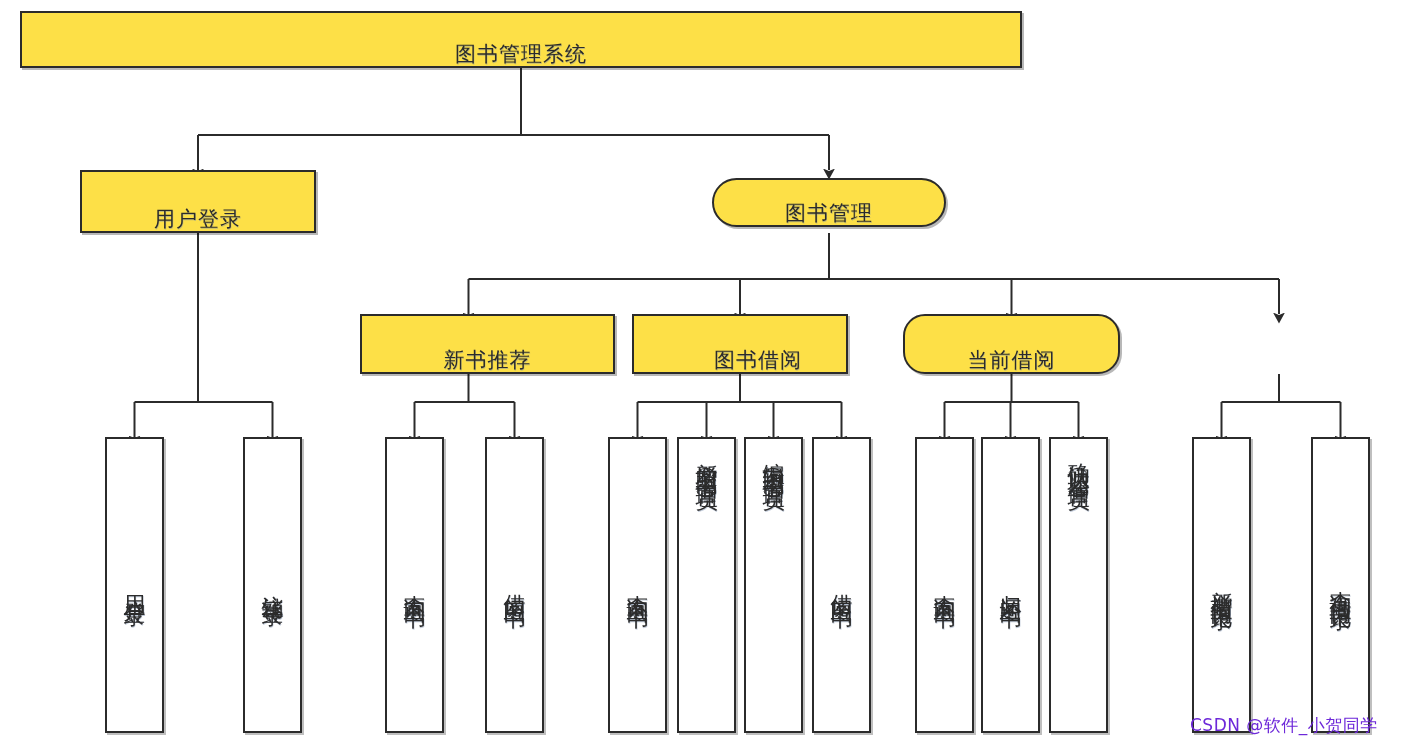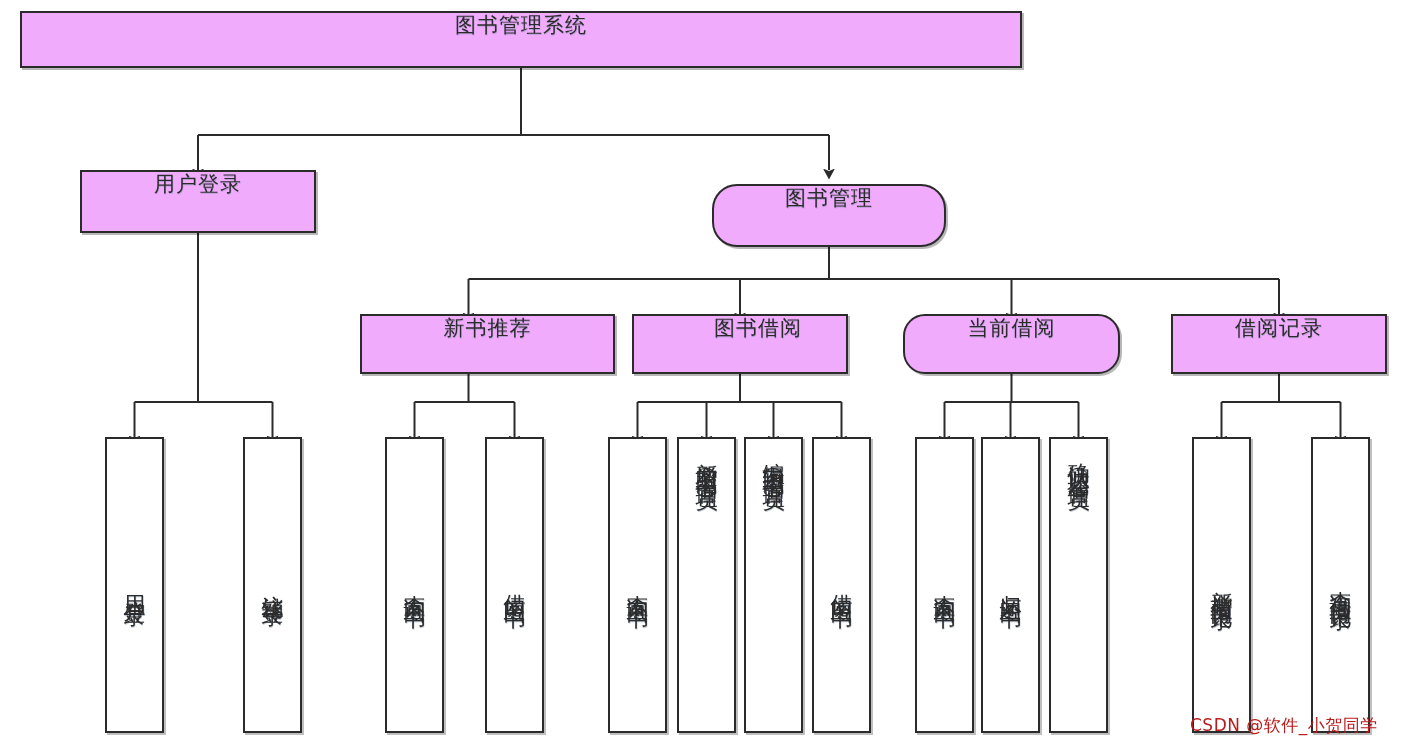--- a/index.html
+++ b/index.html
@@ -6,25 +6,25 @@
   body{
     width:1405px;height:747px;
     font-family:"DejaVu Sans","Liberation Sans",sans-serif;
     overflow:hidden;position:relative;
   }
   #diagram-root{position:absolute;left:0;top:0;width:1405px;height:747px;}
   svg#flow{position:absolute;left:0;top:0;width:1405px;height:747px;display:block;}
 
   .node-box{
     position:absolute;
-    background:#f0abfc;
+    background:#fde047;
     border:2px solid #2b2b2b;
     box-shadow:2px 2px 0 rgba(0,0,0,0.28);
     box-sizing:border-box;
-    display:flex;align-items:flex-start;justify-content:center;
+    display:flex;align-items:flex-end;justify-content:center;
   }
   .node-label{
     color:#2b2b2b;
     font-size:21px;
     line-height:1.15;
     letter-spacing:1px;
     white-space:nowrap;
     text-shadow:0.5px 0.5px 0 rgba(120,140,170,0.45);
   }
   .leaf-box{
@@ -41,21 +41,21 @@
     color:#2b2b2b;
     font-size:22px;
     letter-spacing:4px;
     line-height:1;
     white-space:nowrap;
     text-shadow:0.5px 0.5px 0 rgba(120,140,170,0.45);
   }
   .leaf-label.center{align-self:center;}
   .watermark{
     position:absolute;
-    color:#b91c1c;
+    color:#6d28d9;
     font-size:17px;
     letter-spacing:0.5px;
     white-space:nowrap;
     pointer-events:none;
   }
 </style>
 </head>
 <body>
 
 <div id="diagram-root">
@@ -103,35 +103,32 @@
       </g>
   </svg>
 
   <div class="node-box" id="box-root" style="left: 20px; top: 11px; width: 1002px; height: 57px;">
     <span class="node-label">图书管理系统</span>
   </div>
 
   <div class="node-box" id="box-user-login" style="left: 80px; top: 170px; width: 236px; height: 63px;">
     <span class="node-label">用户登录</span>
   </div>
-  <div class="node-box" id="box-book-manage" style="left: 712px; top: 184px; width: 234px; height: 63px; border-radius: 25px;">
+  <div class="node-box" id="box-book-manage" style="left: 712px; top: 178px; width: 234px; height: 49px; border-radius: 25px;">
     <span class="node-label">图书管理</span>
   </div>
 
   <div class="node-box" id="box-new-book-rec" style="left: 360px; top: 314px; width: 255px; height: 60px;">
     <span class="node-label">新书推荐</span>
   </div>
   <div class="node-box" id="box-book-borrow" style="left: 632px; top: 314px; width: 216px; height: 60px; padding-left: 36px;">
     <span class="node-label">图书借阅</span>
   </div>
   <div class="node-box" id="box-current-borrow" style="left: 903px; top: 314px; width: 217px; height: 60px; border-radius: 22px;">
     <span class="node-label">当前借阅</span>
-  </div>
-  <div class="node-box" id="box-borrow-record" style="left: 1171px; top: 314px; width: 216px; height: 60px;">
-    <span class="node-label">借阅记录</span>
   </div>
 
   <div id="leaf-layer">
       <div class="leaf-box" style="left: 105px; top: 437px; width: 59px; height: 296px;">
         <span class="leaf-label center">用户登录</span>
       </div>
       <div class="leaf-box" style="left: 243px; top: 437px; width: 59px; height: 296px;">
         <span class="leaf-label center">注销登录</span>
       </div>
       <div class="leaf-box" style="left: 385px; top: 437px; width: 59px; height: 296px;">

